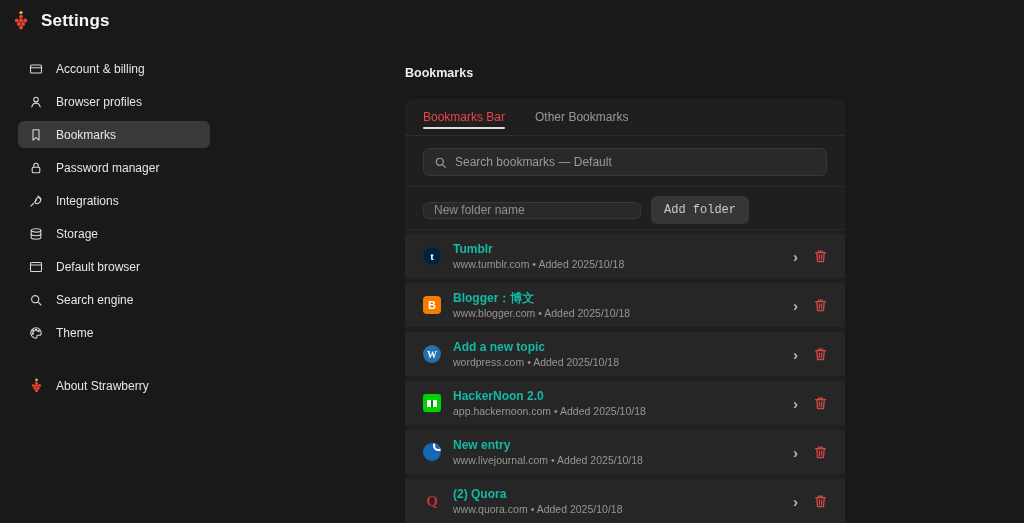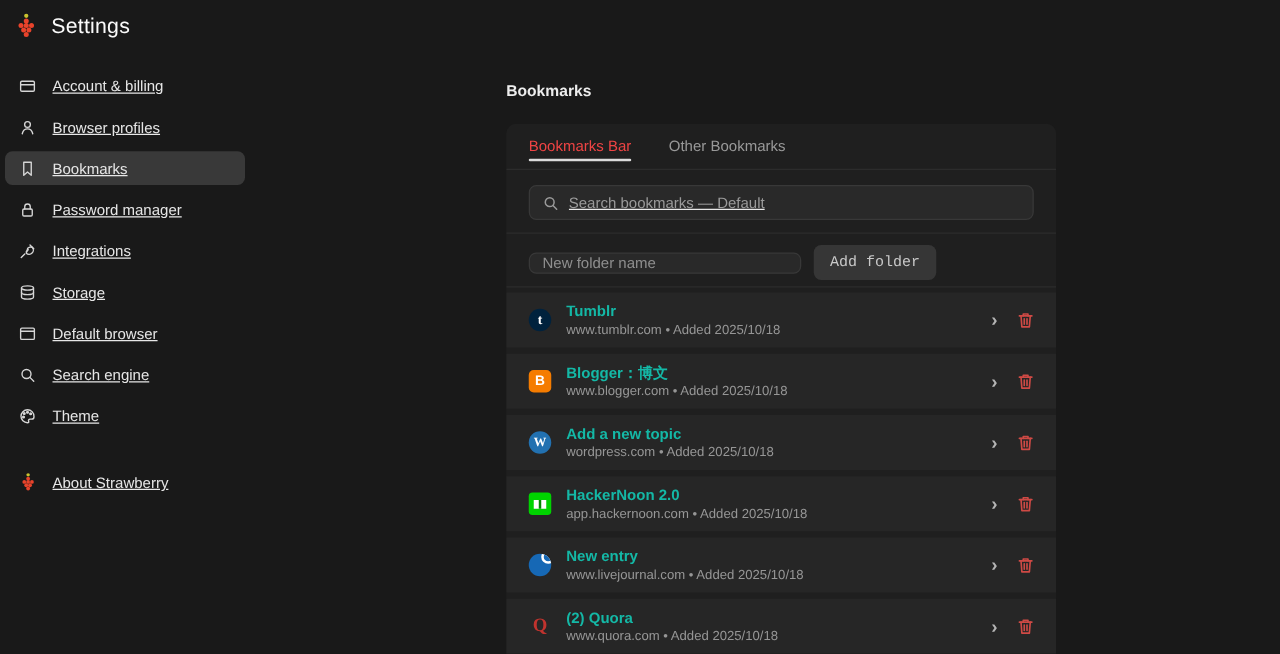--- a/index.html
+++ b/index.html
@@ -6,44 +6,44 @@
   html,body { width:1024px; height:523px; }
   body {
     background:#191919;
     font-family:"Liberation Sans", sans-serif;
     overflow:hidden;
     position:relative;
     color:#e8e8e8;
   }
   
   .app-header { position:absolute; top:10px; left:11px; display:flex; align-items:center; gap:10px; }
-  .app-title { font-size:17px; font-weight:400; color:#fafafa; letter-spacing:.2px; }
-  
-  .sidebar { position:absolute; top:55px; left:4px; width:192px;text-decoration:underline; }
+  .app-title { font-size:17px; font-weight:700; color:#fafafa; letter-spacing:.2px; }
+  
+  .sidebar { position:absolute; top:55px; left:18px; width:192px; }
   .side-item {
     display:flex; align-items:center; gap:12px;
     height:27px; padding:0 11px; margin-bottom:6px;
     border-radius:6px; font-size:12px; color:#e6e6e6; cursor:pointer;
   }
   .side-item.selected { background:#393939; }
   .side-icon { width:15px; height:14px; flex:none; display:flex; align-items:center; }
   .side-icon svg { stroke:#d6d6d6; fill:none; stroke-width:1.1; stroke-linecap:round; stroke-linejoin:round; }
   .side-footer { margin-top:20px;align-items:flex-end; }
   
   .main { position:absolute; left:405px; top:66px; width:440px; }
   .main-heading { font-size:12.5px; font-weight:700; color:#ededed; margin-bottom:19px; }
   .card { background:#1f1f1f; border-radius:8px; height:460px; overflow:hidden; }
   
   .tabs { display:flex; gap:30px; padding:0 18px; height:37px; align-items:center; border-bottom:1px solid #2c2c2c; }
   .tab { font-size:12px; color:#999; position:relative; height:100%; display:flex; align-items:center; cursor:pointer; }
   .tab.active { color:#ef4444; }
   .tab.active::after { content:""; position:absolute; left:0; right:0; bottom:6px; height:2px; background:#dcdcdc; border-radius:1px; }
   
   .search-section { padding:12px 18px 10px; border-bottom:1px solid #2c2c2c; }
-  .search-box { display:flex; align-items:center; gap:8px; background:#292929; border:1px solid #383838; border-radius:6px; height:28px; padding:0 10px;text-decoration:underline; }
+  .search-box { display:flex; align-items:center; gap:8px; background:#292929; border:1px solid #383838; border-radius:6px; height:28px; padding:0 10px; }
   .search-box svg { stroke:#9a9a9a; fill:none; stroke-width:1.3; stroke-linecap:round; flex:none; }
   .search-box input { flex:1; background:transparent; border:none; outline:none; color:#ddd; font-size:12px; font-family:"Liberation Sans",sans-serif; }
   .search-box input::placeholder { color:#9a9a9a; }
   
   .folder-section { padding:9px 18px 5px; border-bottom:1px solid #2c2c2c; display:flex; gap:10px; align-items:center; }
   .folder-input { width:218px; height:17px; background:#292929; border:1px solid #383838; border-radius:6px; padding:0 10px; font-size:12px; color:#ddd; outline:none; font-family:"Liberation Sans",sans-serif; }
   .folder-input::placeholder { color:#8f8f8f; }
   .add-folder-btn { height:28px; padding:0 13px; background:#363636; color:#c9c9c9; border:none; border-radius:6px; font-size:12px; cursor:pointer; font-family:Liberation Mono, monospace; }
   
   .bookmark-list { list-style:none; margin-top:4px; }

